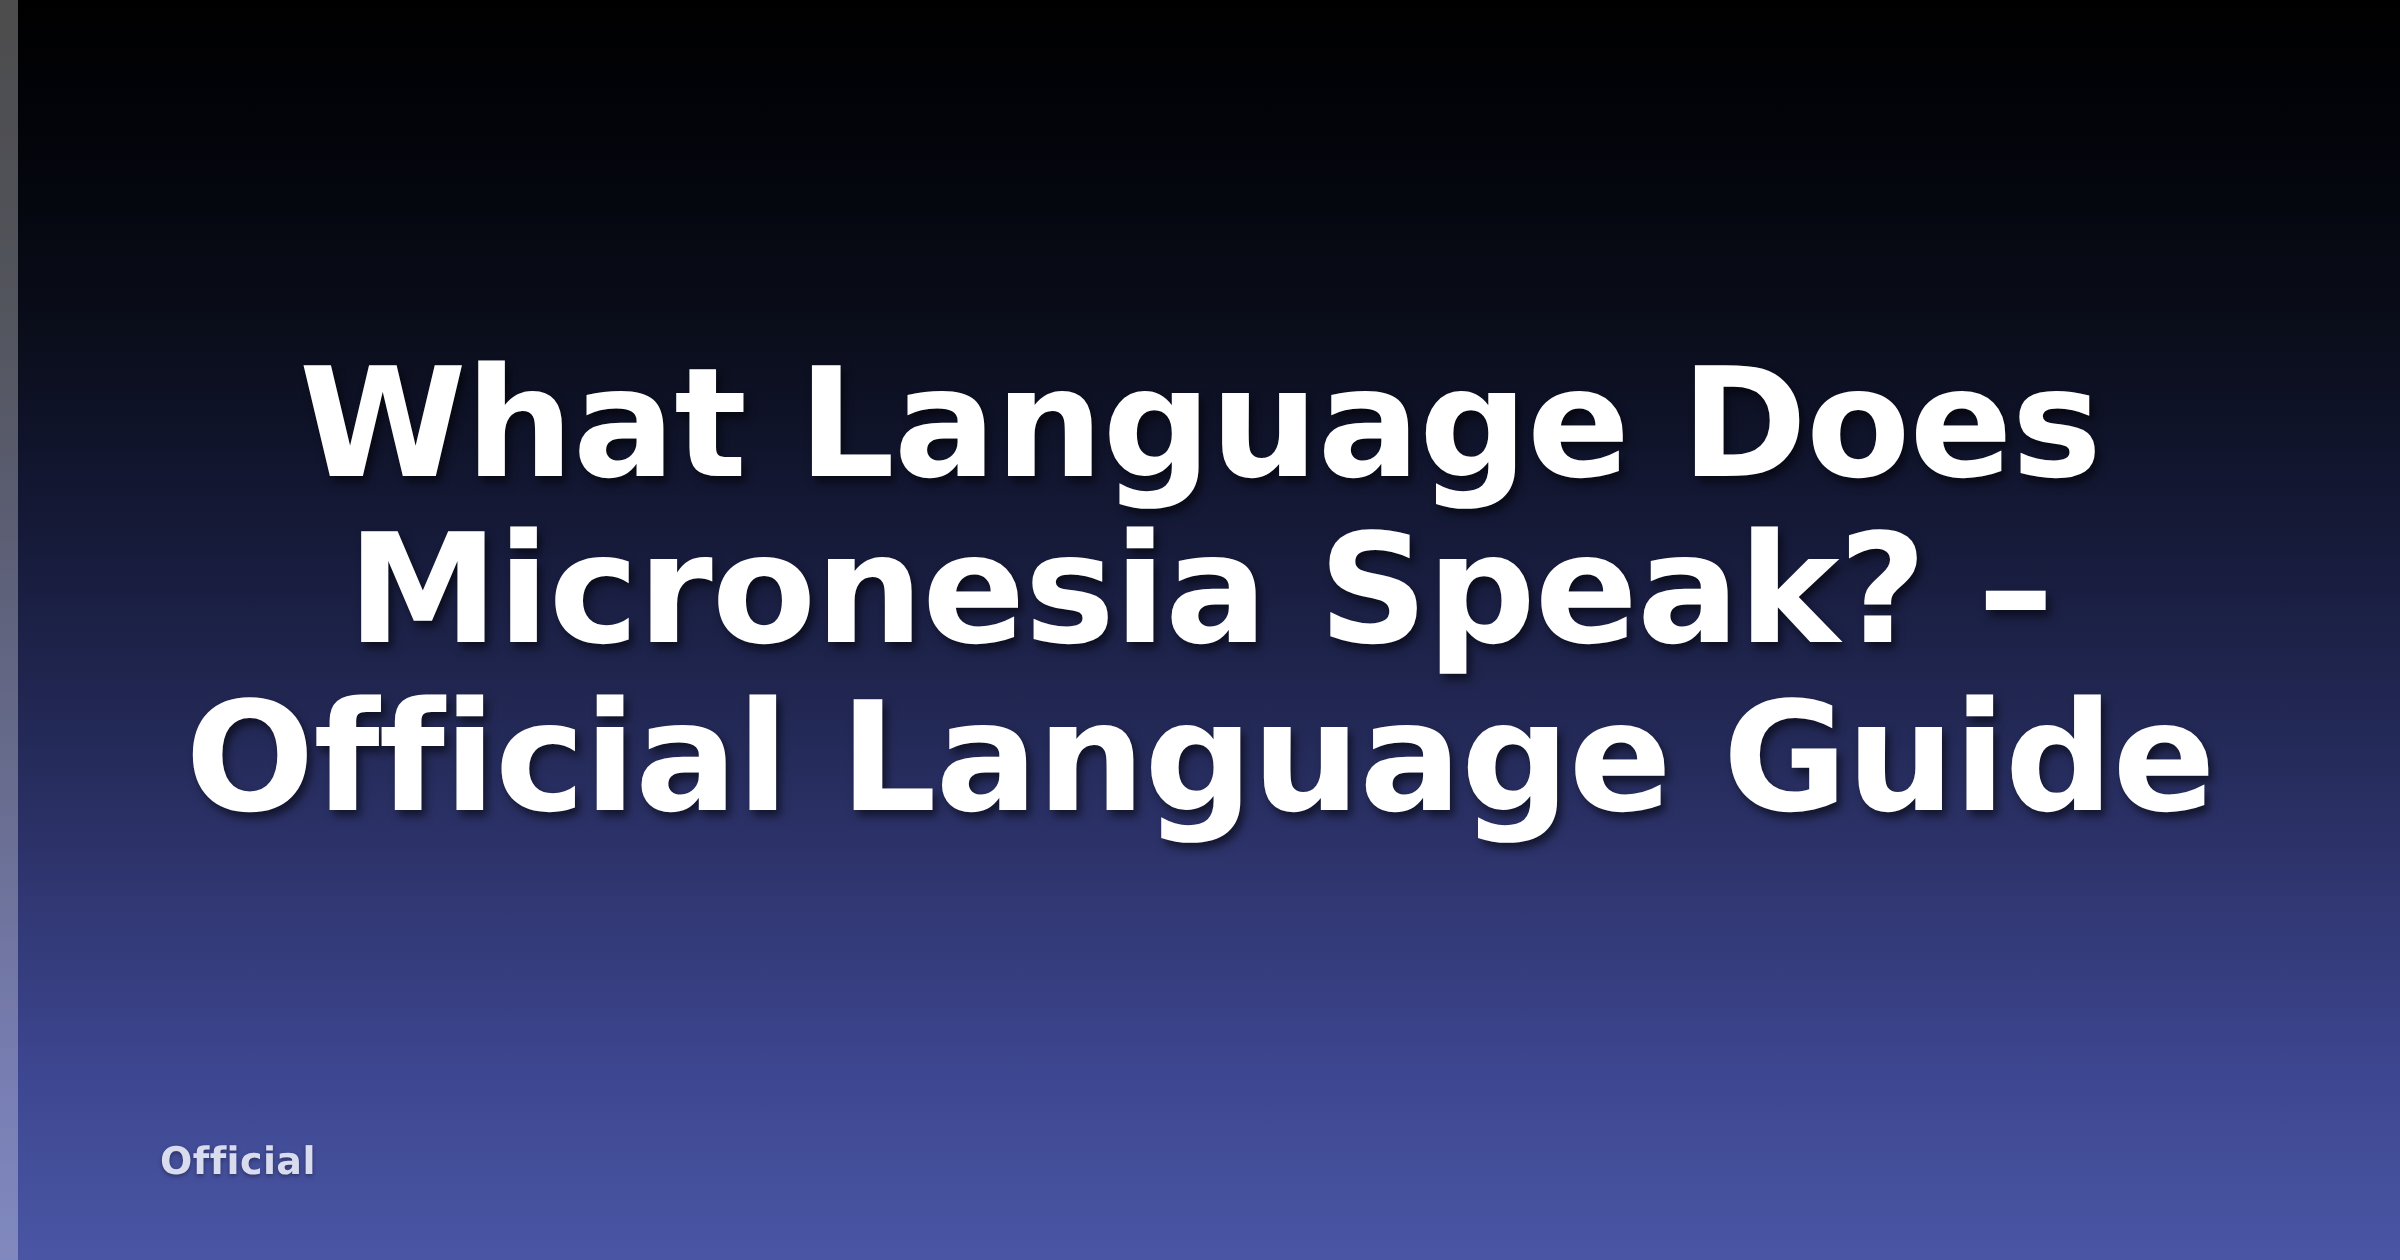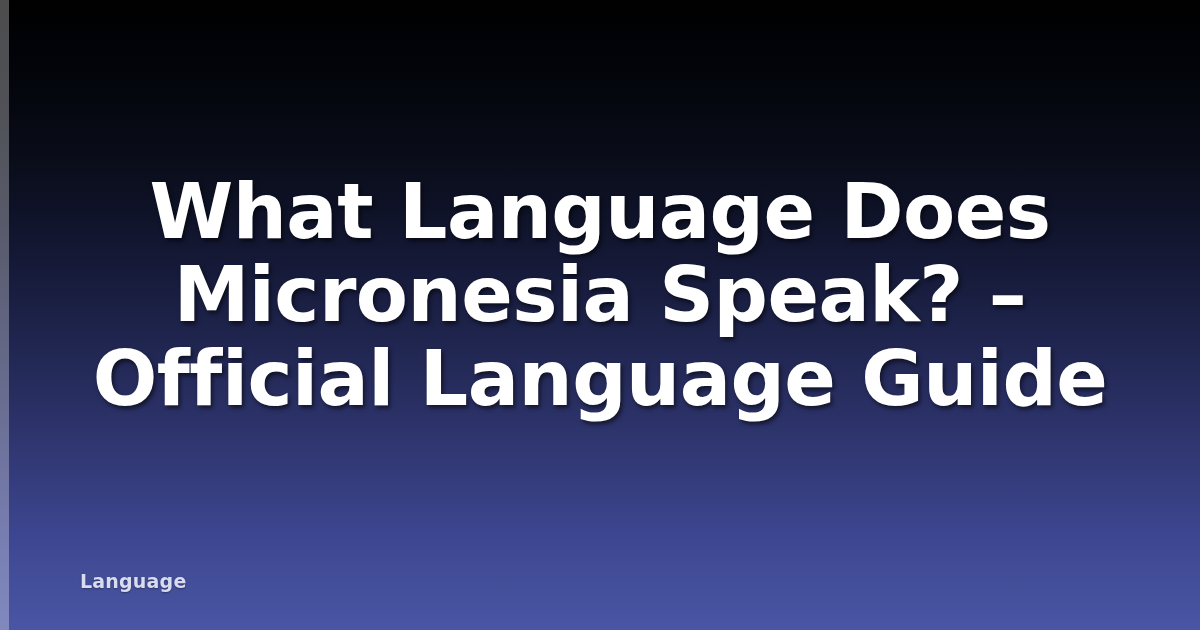--- a/index.html
+++ b/index.html
@@ -92,15 +92,15 @@
 <body>
 
 <div class="og-card">
 
   <div class="edge-strip"></div>
 
   <div class="headline-wrap">
     <h1 class="headline">What Language Does Micronesia Speak? – Official Language Guide</h1>
   </div>
 
-  <div class="brand">Language</div>
+  <div class="brand">Official</div>
 
 </div>
 
 </body></html>

